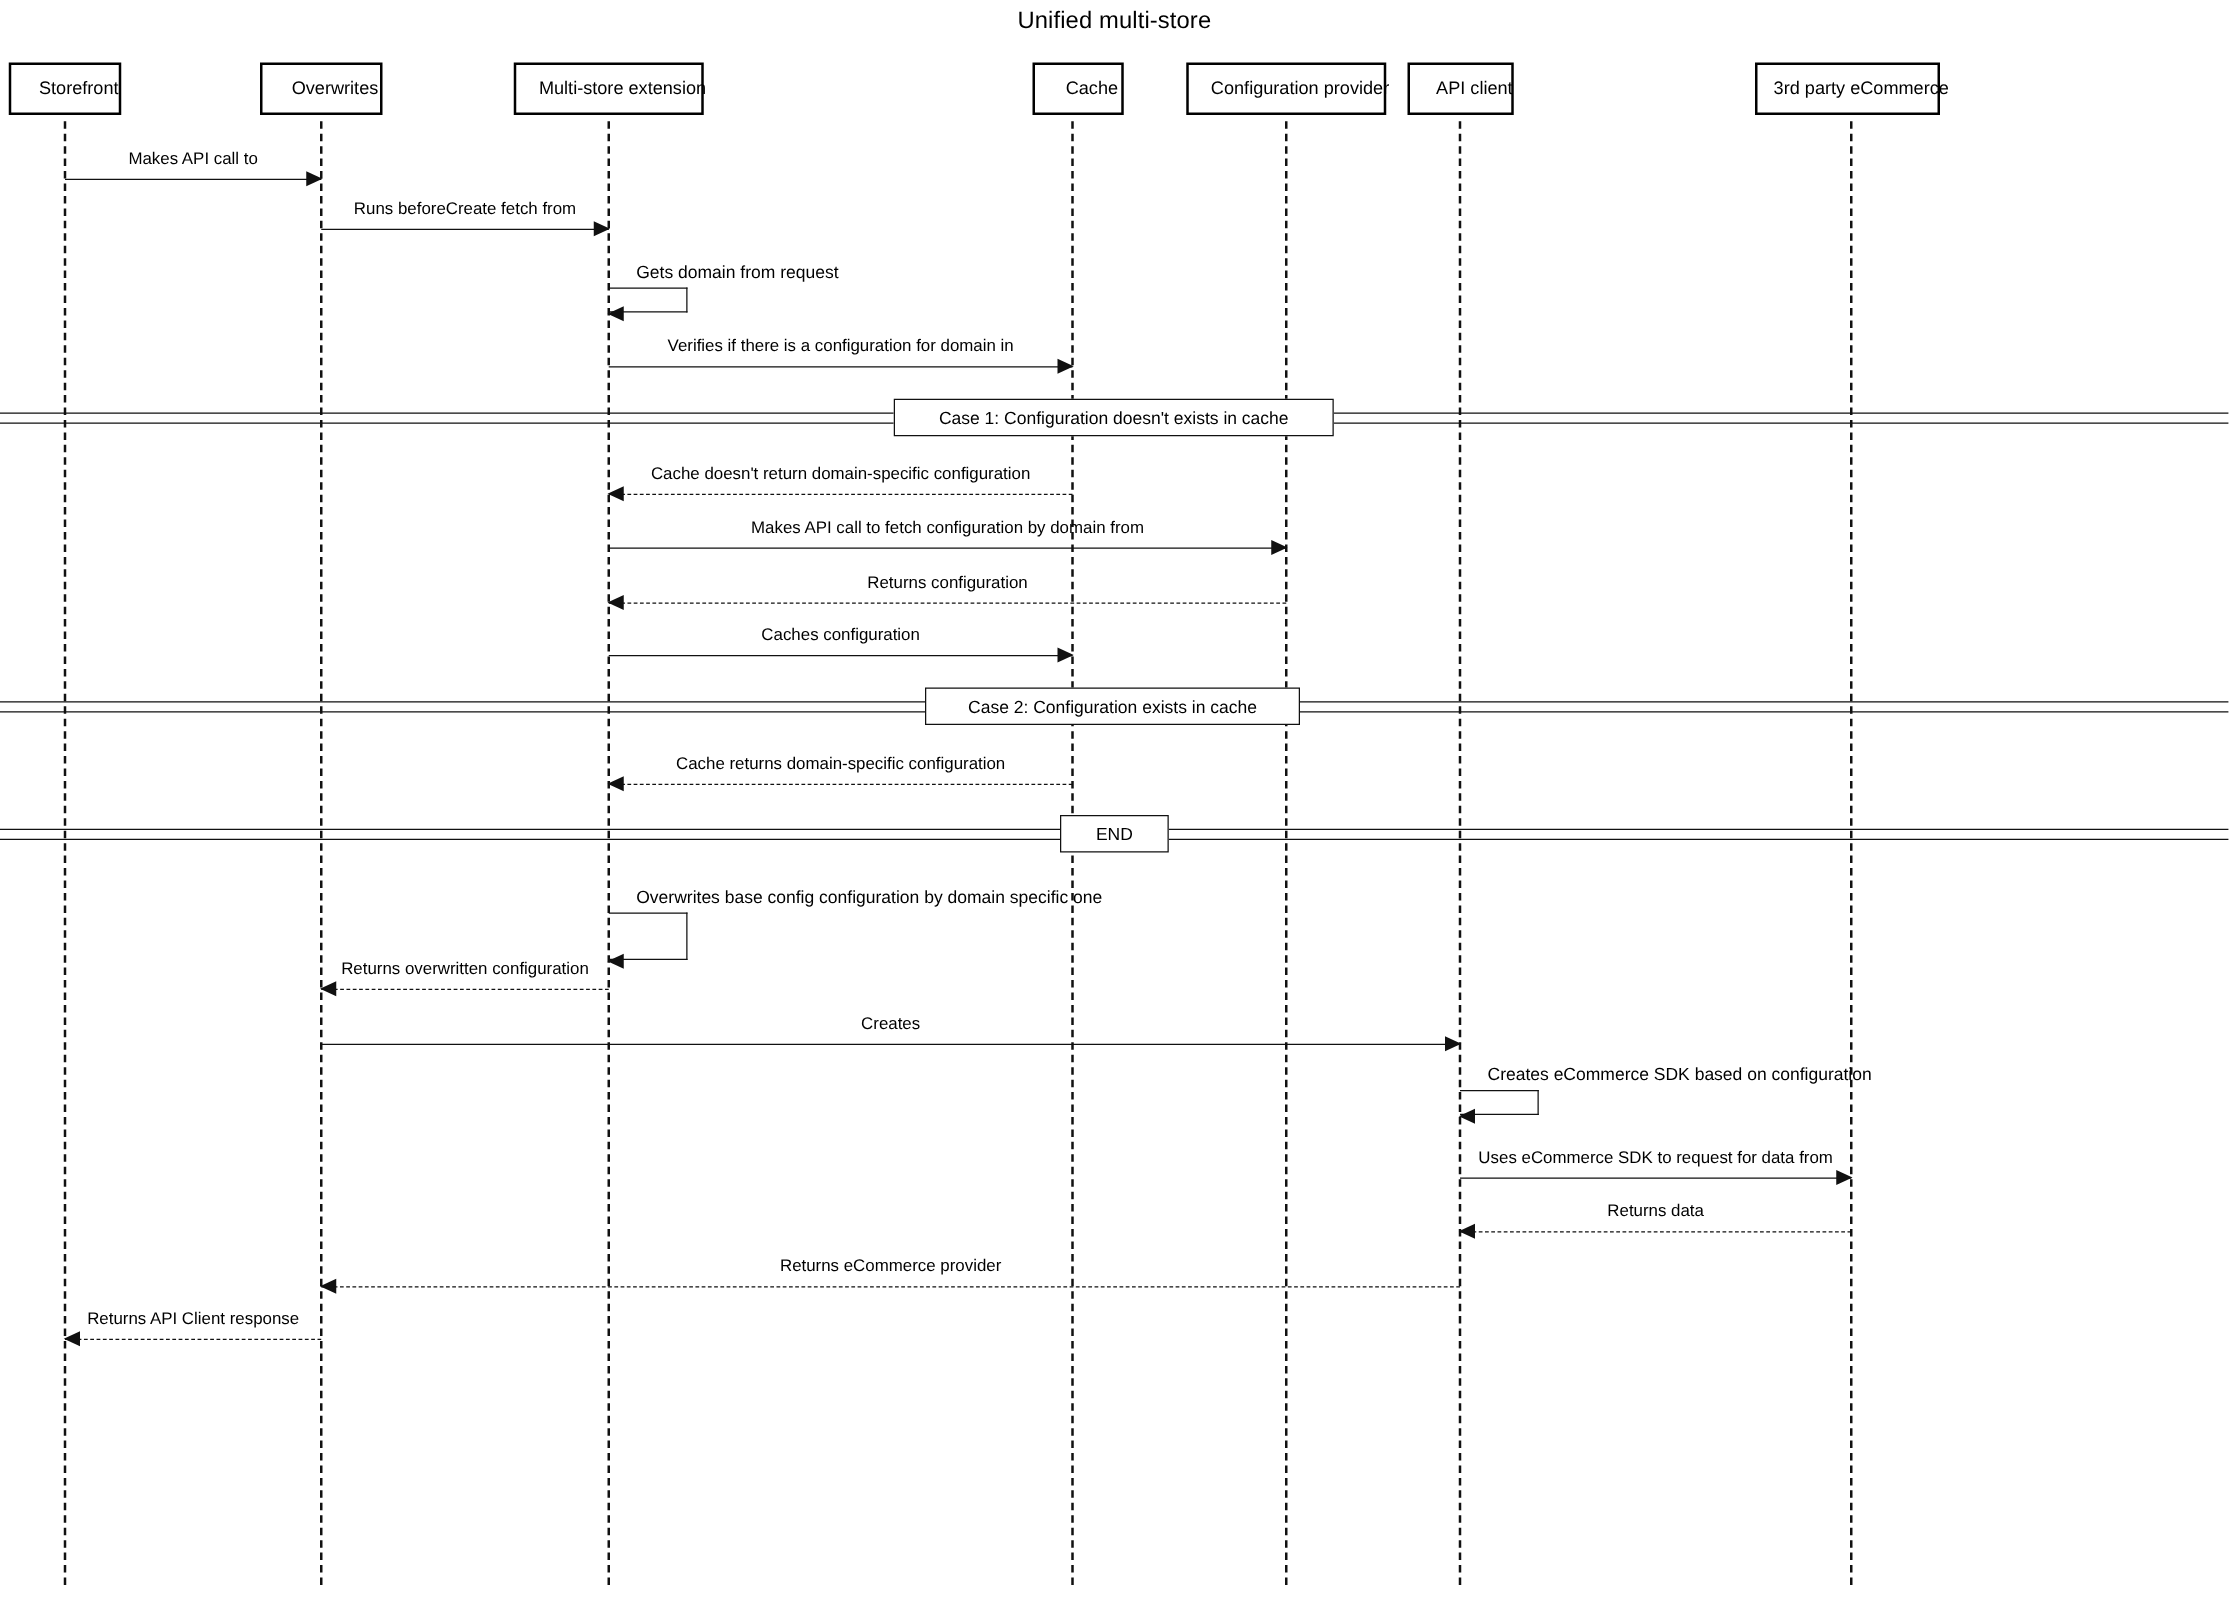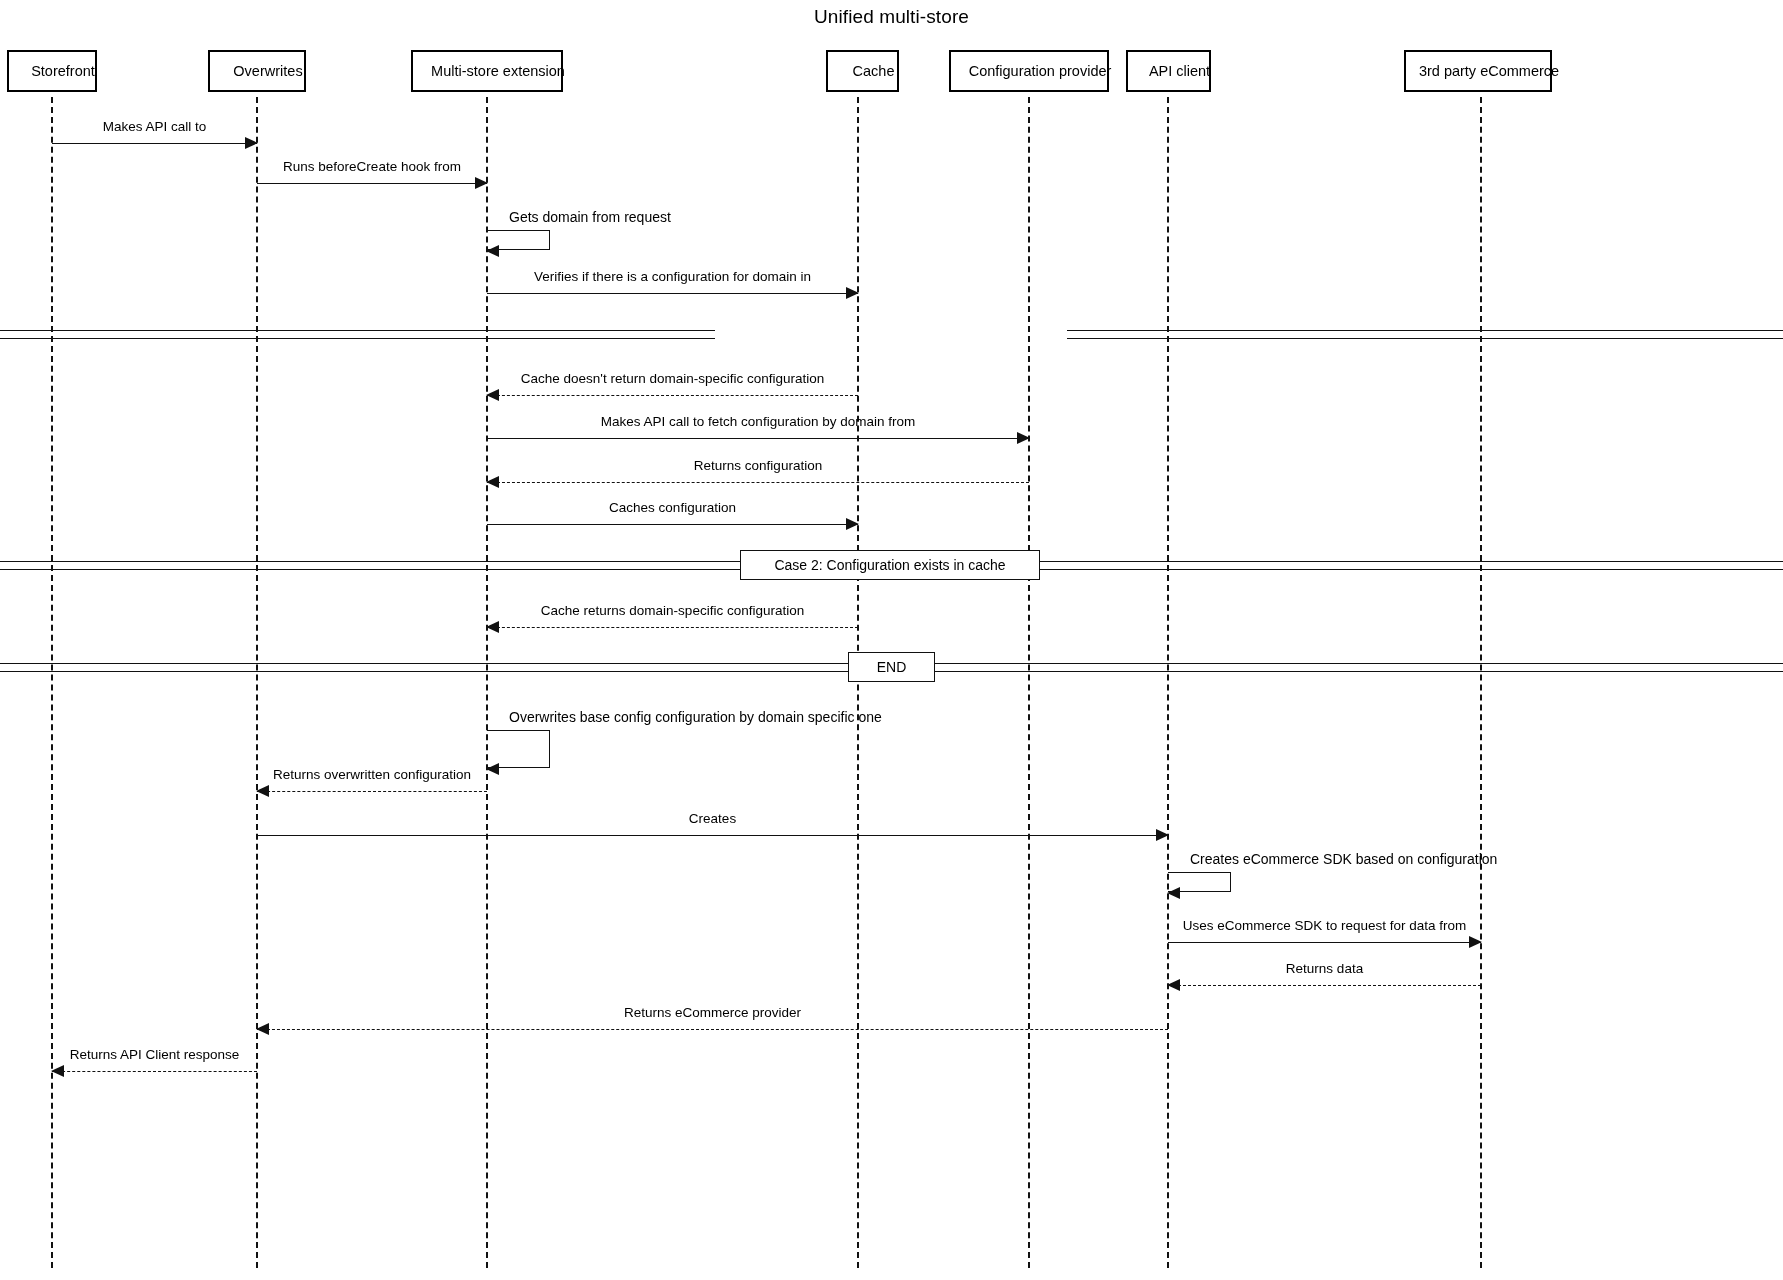--- a/index.html
+++ b/index.html
@@ -120,21 +120,21 @@
     </div>
   <div id="messages-layer">
       <div class="msg right center" style="left: 52px; width: 205px; top: 143px;">
         <div class="line"></div>
         <div class="head"></div>
         <div class="cap">Makes API call to</div>
       </div>
       <div class="msg right center" style="left: 257px; width: 230px; top: 183px;">
         <div class="line"></div>
         <div class="head"></div>
-        <div class="cap">Runs beforeCreate hook from</div>
+        <div class="cap">Runs beforeCreate fetch from</div>
       </div>
       <div class="msg right center" style="left: 487px; width: 371px; top: 293px;">
         <div class="line"></div>
         <div class="head"></div>
         <div class="cap">Verifies if there is a configuration for domain in</div>
       </div>
       <div class="msg dashed left center" style="left: 487px; width: 371px; top: 395px;">
         <div class="line"></div>
         <div class="head"></div>
         <div class="cap">Cache doesn't return domain-specific configuration</div>
@@ -204,20 +204,21 @@
       <div class="selfmsg" style="left: 1168px; top: 872px; width: 63px; height: 20px;">
         <div class="sbox"></div>
         <div class="shead"></div>
         <div class="cap">Creates eCommerce SDK based on configuration</div>
       </div>
     </div>
   <div id="separators-layer">
       <div class="separator" style="top: 319px;">
         <div class="rule" style="left: 0px; width: 715px; right: auto;"></div>
         <div class="rule" style="left: 1067px; width: 716px; right: auto;"></div>
+        <div class="sep-label" style="left: 715px; width: 352px;">Case 1: Configuration doesn't exists in cache</div>
       </div>
       <div class="separator" style="top: 550px;">
         <div class="rule" style="left: 0px; width: 740px; right: auto;"></div>
         <div class="rule" style="left: 1040px; width: 743px; right: auto;"></div>
         <div class="sep-label" style="left: 740px; width: 300px;">Case 2: Configuration exists in cache</div>
       </div>
       <div class="separator" style="top: 652px;">
         <div class="rule" style="left: 0px; width: 848px; right: auto;"></div>
         <div class="rule" style="left: 935px; width: 848px; right: auto;"></div>
         <div class="sep-label" style="left: 848px; width: 87px;">END</div>

